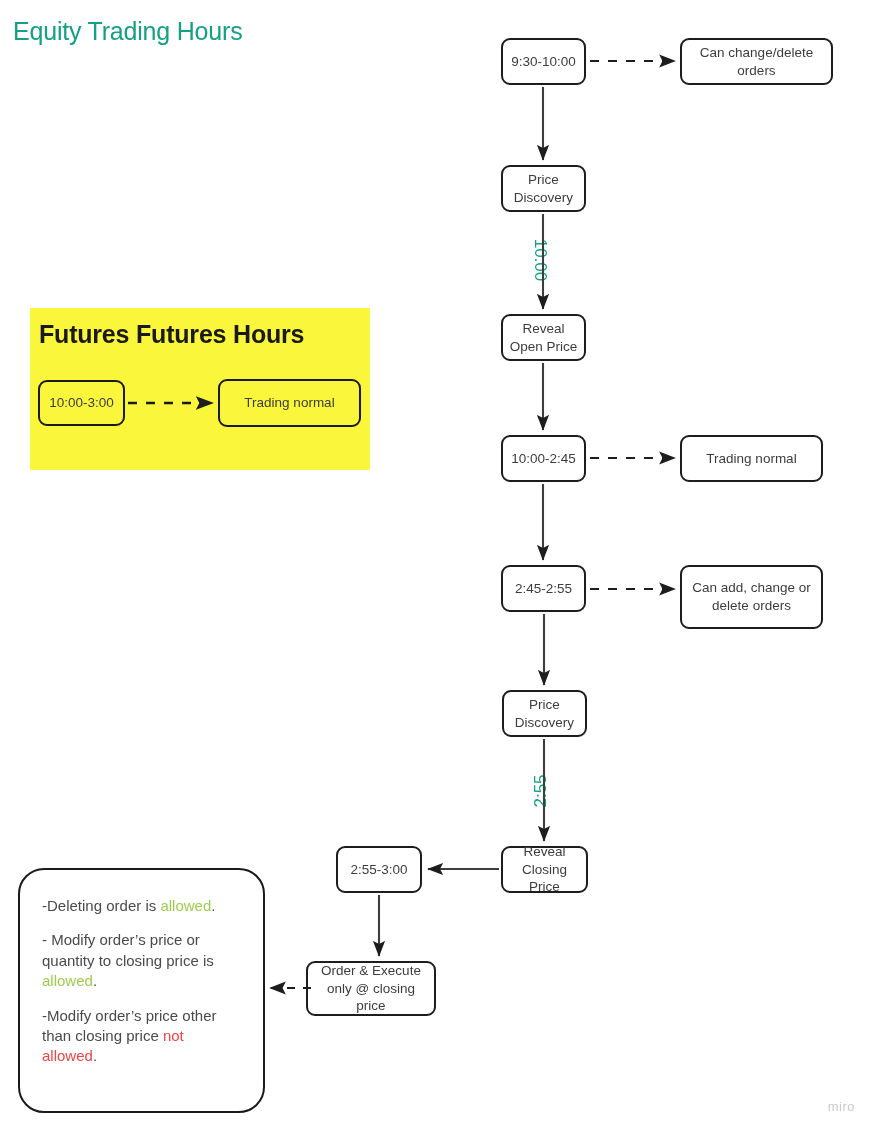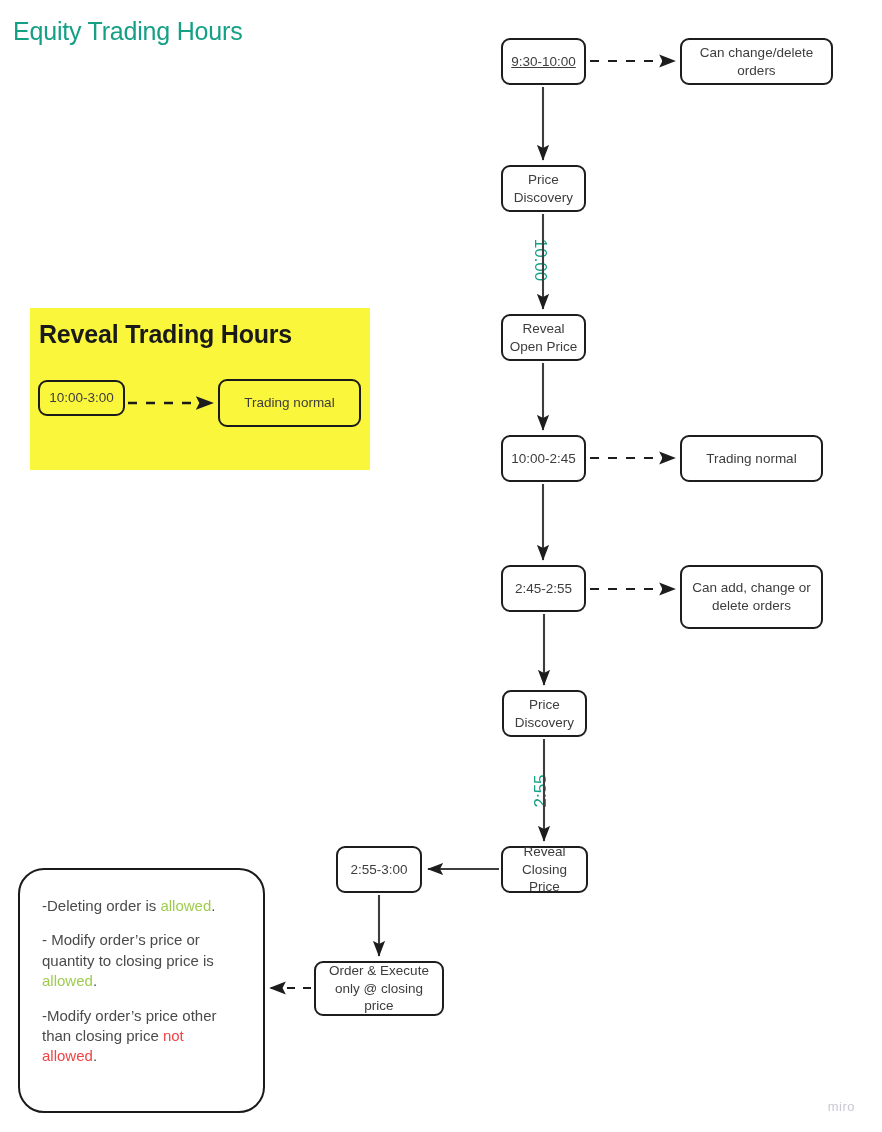--- a/index.html
+++ b/index.html
@@ -125,27 +125,27 @@
   }
 </style>
 </head>
 <body>
 
 <div id="canvas">
 
   <div class="page-title">Equity Trading Hours</div>
 
   <div class="futures-panel"></div>
-  <div class="futures-title">Reveal Trading Hours</div>
-
-  <div class="node" style="left:38px; top:380px; width:87px; height:36px;">10:00-3:00</div>
+  <div class="futures-title">Futures Futures Hours</div>
+
+  <div class="node" style="left:38px; top:380px; width:87px; height:46px;">10:00-3:00</div>
 
   <div class="node" style="left:218px; top:379px; width:143px; height:48px;">Trading normal</div>
 
-  <div class="node onwhite" style="left:501px; top:38px; width:85px; height:47px;text-decoration:underline;">9:30-10:00</div>
+  <div class="node onwhite" style="left:501px; top:38px; width:85px; height:47px;">9:30-10:00</div>
 
   <div class="node onwhite" style="left:680px; top:38px; width:153px; height:47px;">Can change/delete orders</div>
 
   <div class="node onwhite" style="left:501px; top:165px; width:85px; height:47px;">Price Discovery</div>
 
   <div class="node onwhite" style="left:501px; top:314px; width:85px; height:47px; flex-direction:column;">
     <span>Reveal</span>
     <span>Open Price</span>
   </div>
 
@@ -159,21 +159,21 @@
 
   <div class="node onwhite" style="left:502px; top:690px; width:85px; height:47px;">Price Discovery</div>
 
   <div class="node onwhite" style="left:501px; top:846px; width:87px; height:47px; flex-direction:column;">
     <span>Reveal</span>
     <span>Closing Price</span>
   </div>
 
   <div class="node onwhite" style="left:336px; top:846px; width:86px; height:47px;">2:55-3:00</div>
 
-  <div class="node onwhite" style="left:314px; top:961px; width:130px; height:55px; flex-direction:column;">
+  <div class="node onwhite" style="left:306px; top:961px; width:130px; height:55px; flex-direction:column;">
     <span>Order &amp; Execute</span>
     <span>only @ closing price</span>
   </div>
 
   <div class="time-label rot-cw" style="left:519px; top:250px;">10:00</div>
 
   <div class="time-label rot-ccw" style="left:524px; top:781px;">2:55</div>
 
   <div class="notes-panel">
     <div class="note-line">

